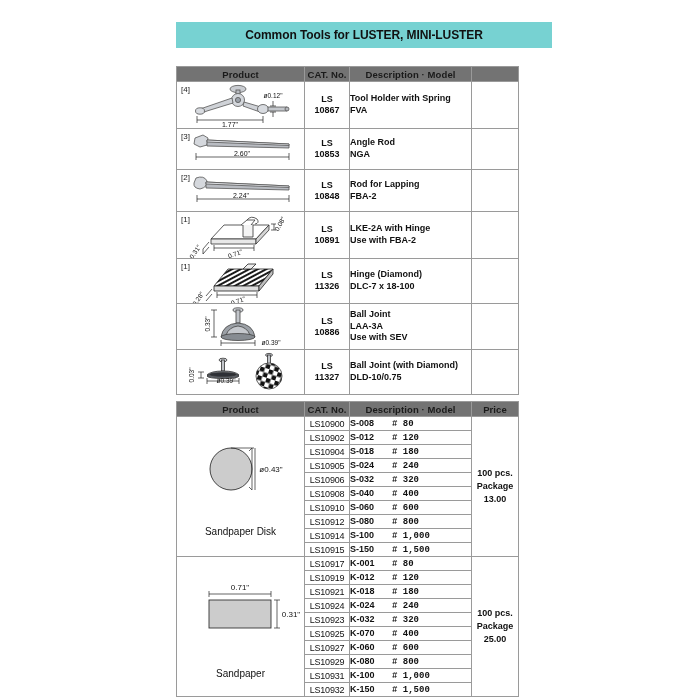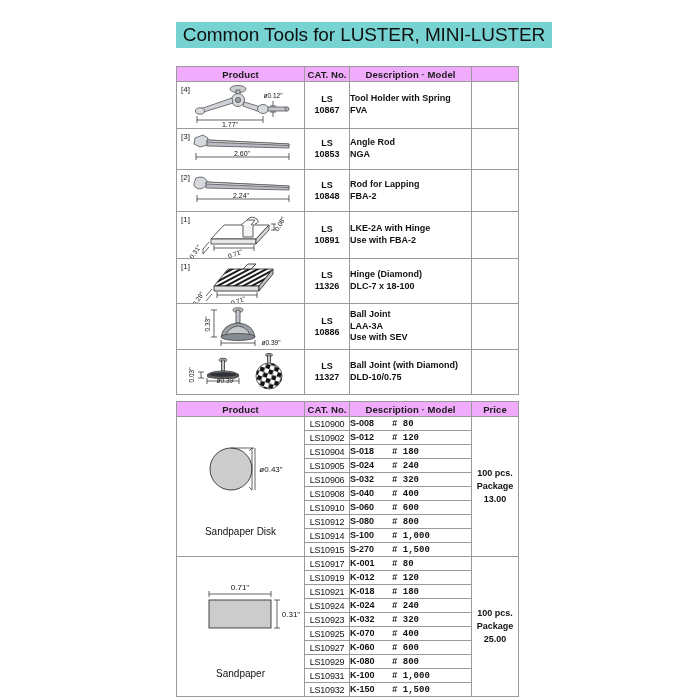--- a/index.html
+++ b/index.html
@@ -18,43 +18,43 @@
 
   
   #title-banner {
     position: absolute;
     left: 176px; top: 22px;
     width: 376px; height: 26px;
     background: #77d2d2;
     display: flex; align-items: center; justify-content: center;
   }
   #title-banner .title-text {
-    font-size: 19px;
-    font-weight: normal;
+    font-size: 12px;
+    font-weight: bold;
     color: #111;
     letter-spacing: -0.1px;
     white-space: nowrap;
   }
 
   
   .tbl {
     position: absolute;
     border-collapse: collapse;
     table-layout: fixed;
     background: #fff;
   }
   .tbl td, .tbl th {
     border: 1px solid #9a9a9a;
     padding: 0;
     vertical-align: middle;
     font-size: 9px;
     color: #111;
   }
   .hdr th {
-    background: #f0abfc;
+    background: #737373;
     height: 15px;
     font-size: 9.5px;
     font-weight: bold;
     text-align: center;
     color: #1a1a1a;
     letter-spacing: 0.1px;
   }
 
   
   #tools-table { left: 176px; top: 66px; width: 342px; }
@@ -498,21 +498,21 @@
     <tr>
       <td class="sp-cat">LS10912</td>
       <td class="sp-desc"><span class="model">S-080</span><span class="grit"># 800</span></td>
     </tr>
     <tr>
       <td class="sp-cat">LS10914</td>
       <td class="sp-desc"><span class="model">S-100</span><span class="grit"># 1,000</span></td>
     </tr>
     <tr>
       <td class="sp-cat">LS10915</td>
-      <td class="sp-desc"><span class="model">S-270</span><span class="grit"># 1,500</span></td>
+      <td class="sp-desc"><span class="model">S-150</span><span class="grit"># 1,500</span></td>
     </tr>
 
     <tr>
       <td rowspan="10" class="sp-prodcell">
         <svg class="fig" width="120" height="78" viewBox="0 0 120 78">
           <rect x="28" y="25" width="62" height="28" fill="#cccccc" stroke="#333" stroke-width="0.9"></rect>
           <g stroke="#222" stroke-width="0.7" fill="none">
             <line x1="28" y1="19" x2="90" y2="19"></line>
             <line x1="28" y1="16" x2="28" y2="22"></line>
             <line x1="90" y1="16" x2="90" y2="22"></line>

